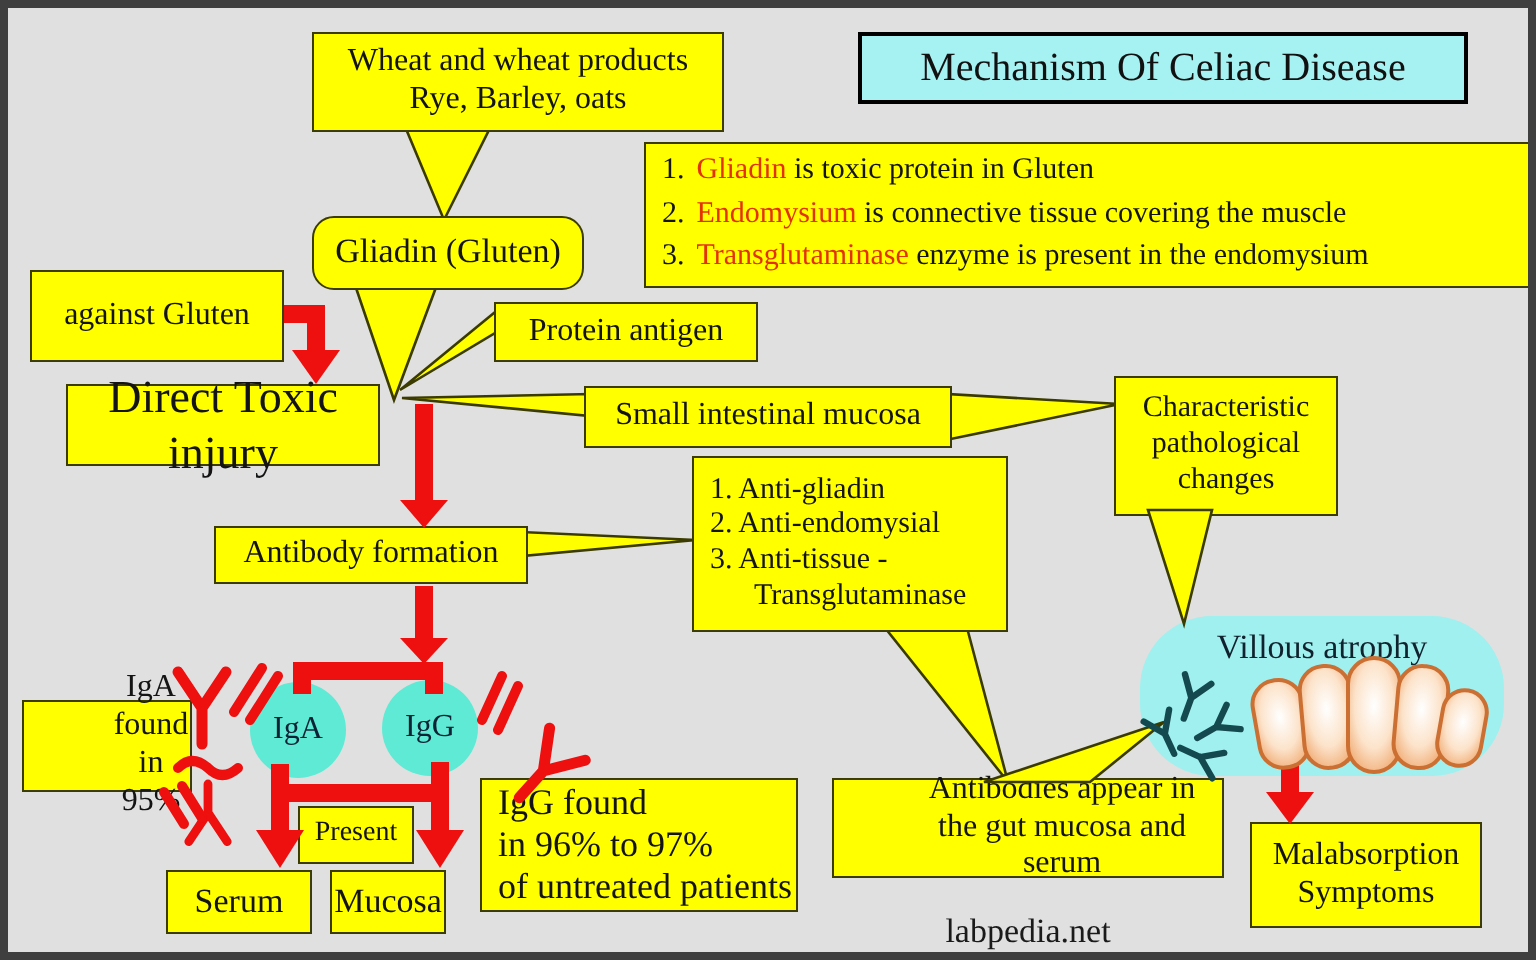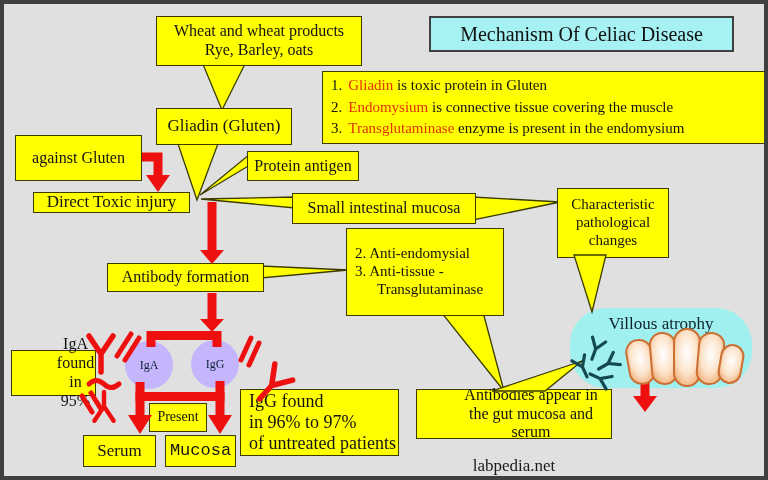--- a/index.html
+++ b/index.html
@@ -11,32 +11,32 @@
   svg.layer{position:absolute; left:0; top:0; width:760px; height:472px; pointer-events:none;}
   #callout-layer{z-index:1;}
   #overlay-layer{z-index:3;}
   .box{
     position:absolute; z-index:2; background:#ffff00; border:1.5px solid #3c3c00;
     display:flex; flex-direction:column; justify-content:center;
     text-align:center; line-height:1.18; box-sizing:border-box; color:#141414;
   }
   .box.left{align-items:flex-start; text-align:left; padding-left:8px;}
   .cyanbox{
-    position:absolute; z-index:2; background:#a6f1f1; border:2px solid #404040;
+    position:absolute; z-index:2; background:#a6f1f1; border:2px solid #000000;
     display:flex; align-items:center; justify-content:center; box-sizing:border-box;
   }
   .blob{
     position:absolute; z-index:2; background:#9ff0ee; border-radius:36px;
     box-sizing:border-box; text-align:center;
   }
   .blob .blob-title{margin-top:6px; font-size:17px; color:#10222e;}
   .circle{
-    position:absolute; z-index:2; border-radius:50%; background:#c4b5fd;
+    position:absolute; z-index:2; border-radius:50%; background:#5eead4;
     display:flex; align-items:center; justify-content:center;
-    font-size:12px; color:#0d2235;
+    font-size:16px; color:#0d2235;
   }
   .kw{color:#e23200;}
   .num{margin-right:6px;}
   .info-line{white-space:nowrap;}
   .watermark{
     position:absolute; z-index:2; font-size:17px; color:#1a1a1a; text-align:center;
   }
 </style>
 </head>
 <body>
@@ -63,51 +63,52 @@
   <div class="cyanbox" style="left:425px; top:12px; width:305px; height:36px; font-size:20px;">
     <span>Mechanism Of Celiac Disease</span>
   </div>
 
   <div class="box left" style="left:318px; top:67px; width:502px; height:73px; font-size:15px; line-height:1.45;">
     <div class="info-line"><span class="num">1.</span><span class="kw">Gliadin</span><span> is toxic protein in Gluten</span></div>
     <div class="info-line"><span class="num">2.</span><span class="kw">Endomysium</span><span> is connective tissue covering the muscle</span></div>
     <div class="info-line"><span class="num">3.</span><span class="kw">Transglutaminase</span><span> enzyme is present in the endomysium</span></div>
   </div>
 
-  <div class="box" style="left:152px; top:104px; width:136px; height:37px; font-size:17px;">
+  <div class="box" style="left:152px; top:104px; width:136px; height:37px; font-size:17px;border-radius:11px;">
     <span>Gliadin (Gluten)</span>
   </div>
 
   <div class="box" style="left:11px; top:131px; width:127px; height:46px; font-size:16px;">
     <div>against Gluten</div>
   </div>
 
-  <div class="box" style="left:243px; top:147px; width:112px; height:30px; font-size:16px;">
+  <div class="box" style="left:243px; top:147px; width:132px; height:30px; font-size:16px;">
     <span>Protein antigen</span>
   </div>
 
-  <div class="box" style="left:29px; top:188px; width:157px; height:21px; font-size:17px;">
+  <div class="box" style="left:29px; top:188px; width:157px; height:41px; font-size:23px;">
     <span>Direct Toxic injury</span>
   </div>
 
   <div class="box" style="left:288px; top:189px; width:184px; height:31px; font-size:16px;">
     <span>Small intestinal mucosa</span>
   </div>
 
   <div class="box" style="left:553px; top:184px; width:112px; height:70px; font-size:15px;">
     <div>Characteristic</div>
     <div>pathological</div>
     <div>changes</div>
   </div>
 
   <div class="box" style="left:103px; top:259px; width:157px; height:29px; font-size:16px;">
     <span>Antibody formation</span>
   </div>
 
   <div class="box left" style="left:342px; top:224px; width:158px; height:88px; font-size:15px;">
+    <div>1. Anti-gliadin</div>
     <div>2. Anti-endomysial</div>
     <div>3. Anti-tissue -</div>
     <div style="padding-left:22px;">Transglutaminase</div>
   </div>
 
   <div class="box" style="left:7px; top:346px; width:85px; height:46px; font-size:16px;padding-left:44px;">
     <div>IgA found</div>
     <div>in 95%</div>
   </div>
 
@@ -118,29 +119,33 @@
   </div>
 
   <div class="box" style="left:145px; top:399px; width:58px; height:29px; font-size:14px;">
     <span>Present</span>
   </div>
 
   <div class="box" style="left:79px; top:431px; width:73px; height:32px; font-size:17px;">
     <span>Serum</span>
   </div>
 
-  <div class="box" style="left:161px; top:431px; width:71px; height:32px; font-size:17px;font-family:Liberation Mono, monospace;">
+  <div class="box" style="left:161px; top:431px; width:58px; height:32px; font-size:17px;">
     <span>Mucosa</span>
   </div>
 
   <div class="box" style="left:412px; top:385px; width:196px; height:50px; font-size:16px;padding-left:34px;">
     <div>Antibodies appear in</div>
     <div>the gut mucosa and serum</div>
   </div>
 
+  <div class="box" style="left:621px; top:407px; width:116px; height:53px; font-size:16px;">
+    <div>Malabsorption</div>
+    <div>Symptoms</div>
+  </div>
 
   <div class="blob" style="left:566px; top:304px; width:182px; height:80px;">
     <div class="blob-title">Villous atrophy</div>
   </div>
 
   <div class="circle" style="left:121px; top:337px; width:48px; height:48px;">
     <span>IgA</span>
   </div>
   <div class="circle" style="left:187px; top:336px; width:48px; height:48px;justify-content:center;">
     <span>IgG</span>

